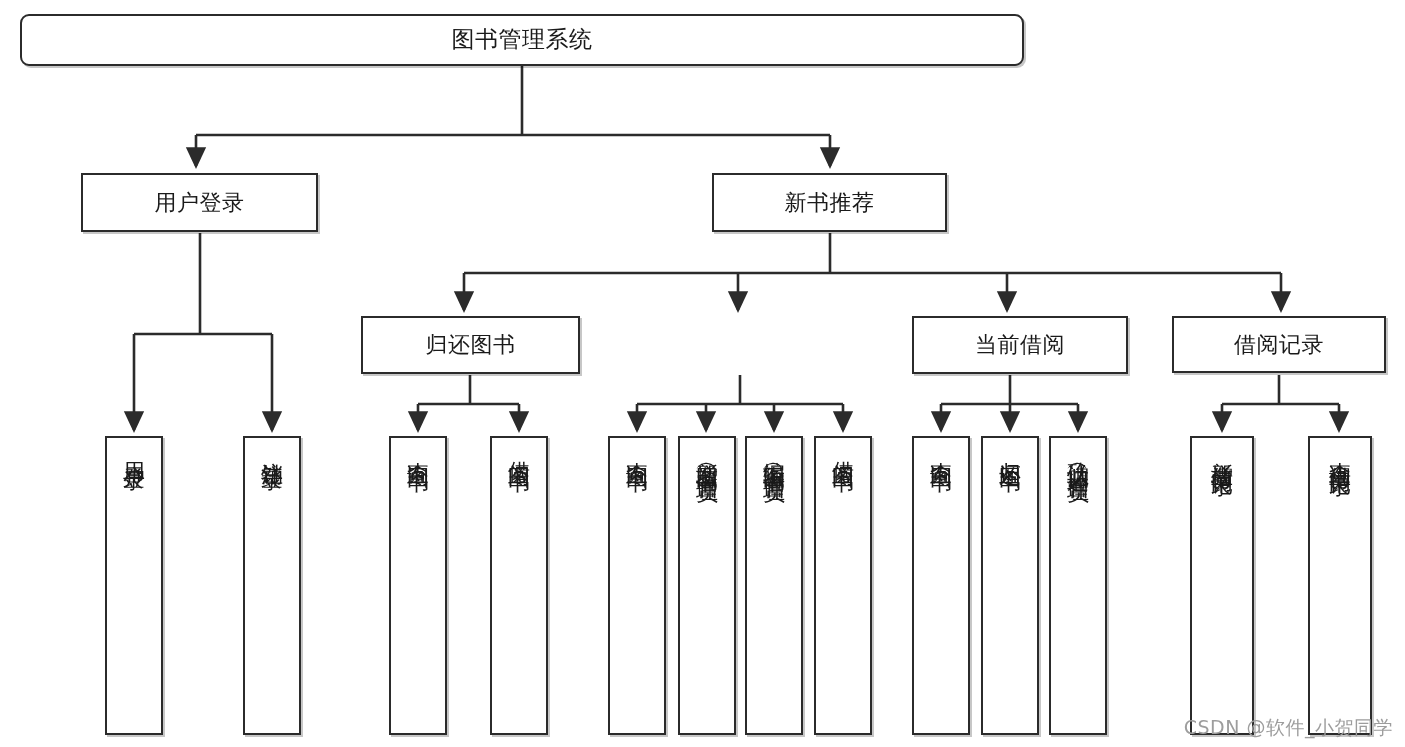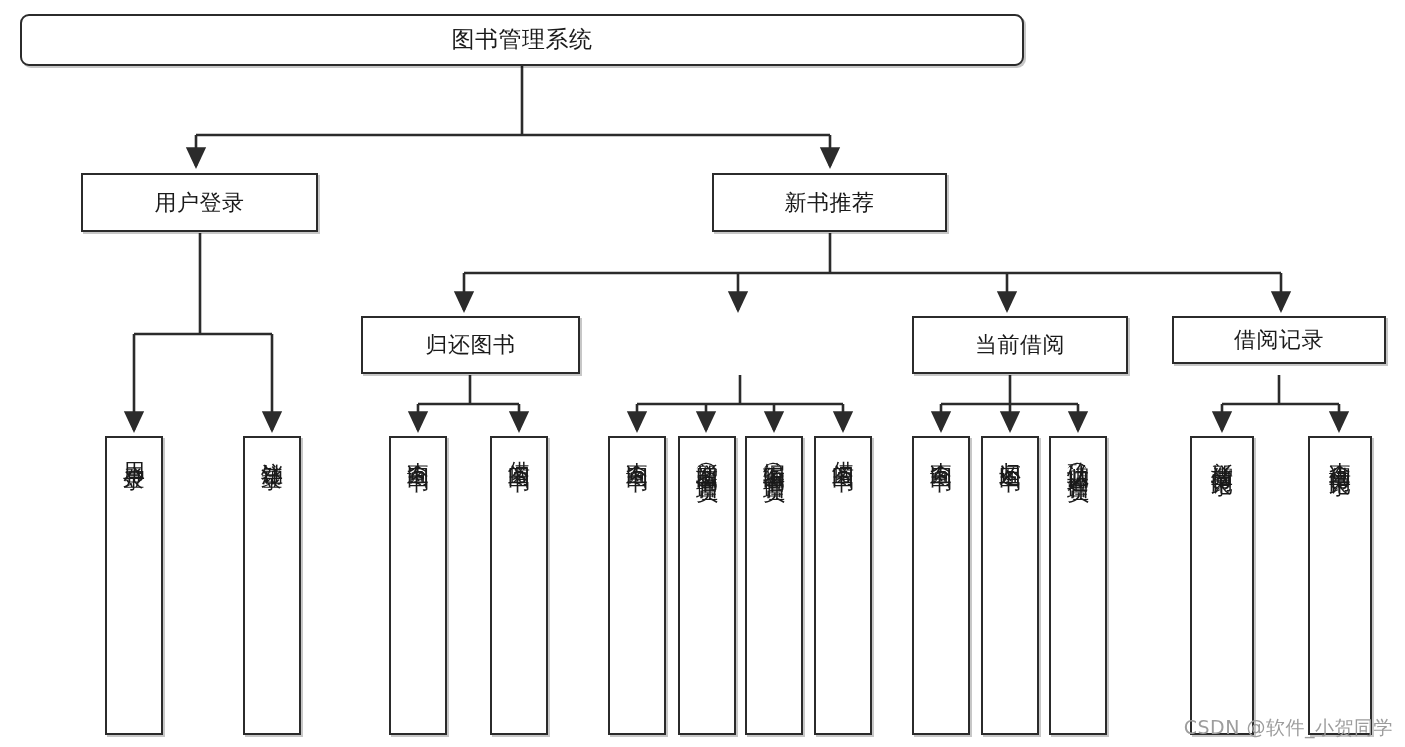--- a/index.html
+++ b/index.html
@@ -138,21 +138,21 @@
   <div class="node horizontal" style="left:712px; top:173px; width:235px; height:59px;">
     <span class="node-label">新书推荐</span>
   </div>
 
   <div class="node horizontal" style="left:361px; top:316px; width:219px; height:58px;">
     <span class="node-label">归还图书</span>
   </div>
   <div class="node horizontal" style="left:912px; top:316px; width:216px; height:58px;">
     <span class="node-label">当前借阅</span>
   </div>
-  <div class="node horizontal" style="left:1172px; top:316px; width:214px; height:48px;">
+  <div class="node horizontal" style="left:1172px; top:316px; width:214px; height:57px;">
     <span class="node-label">借阅记录</span>
   </div>
 
   <div class="node vertical" style="left:105px; top:436px; width:58px; height:299px;">
     <span class="node-label">用户登录</span>
   </div>
   <div class="node vertical" style="left:243px; top:436px; width:58px; height:299px;">
     <span class="node-label">注销登录</span>
   </div>
 

